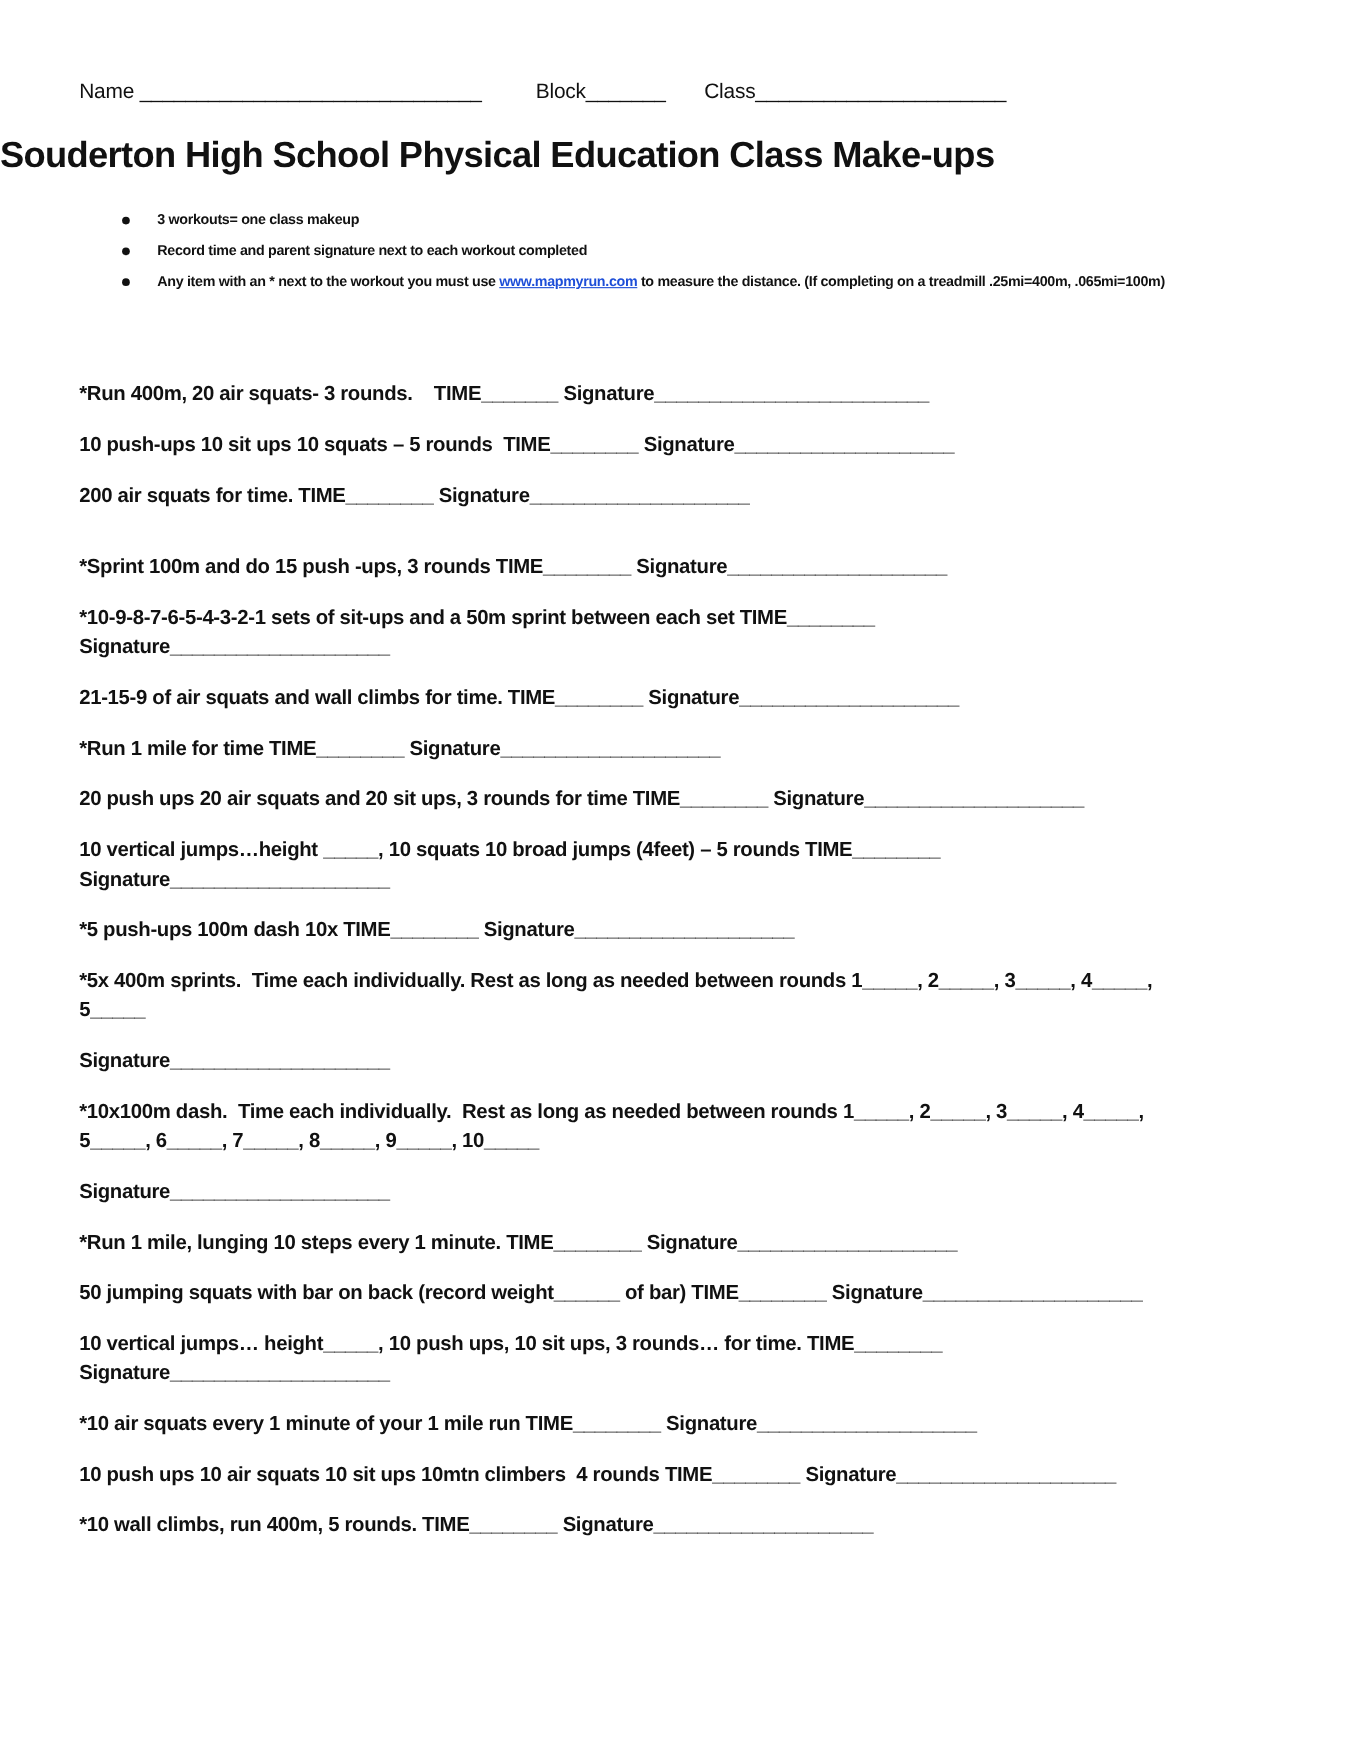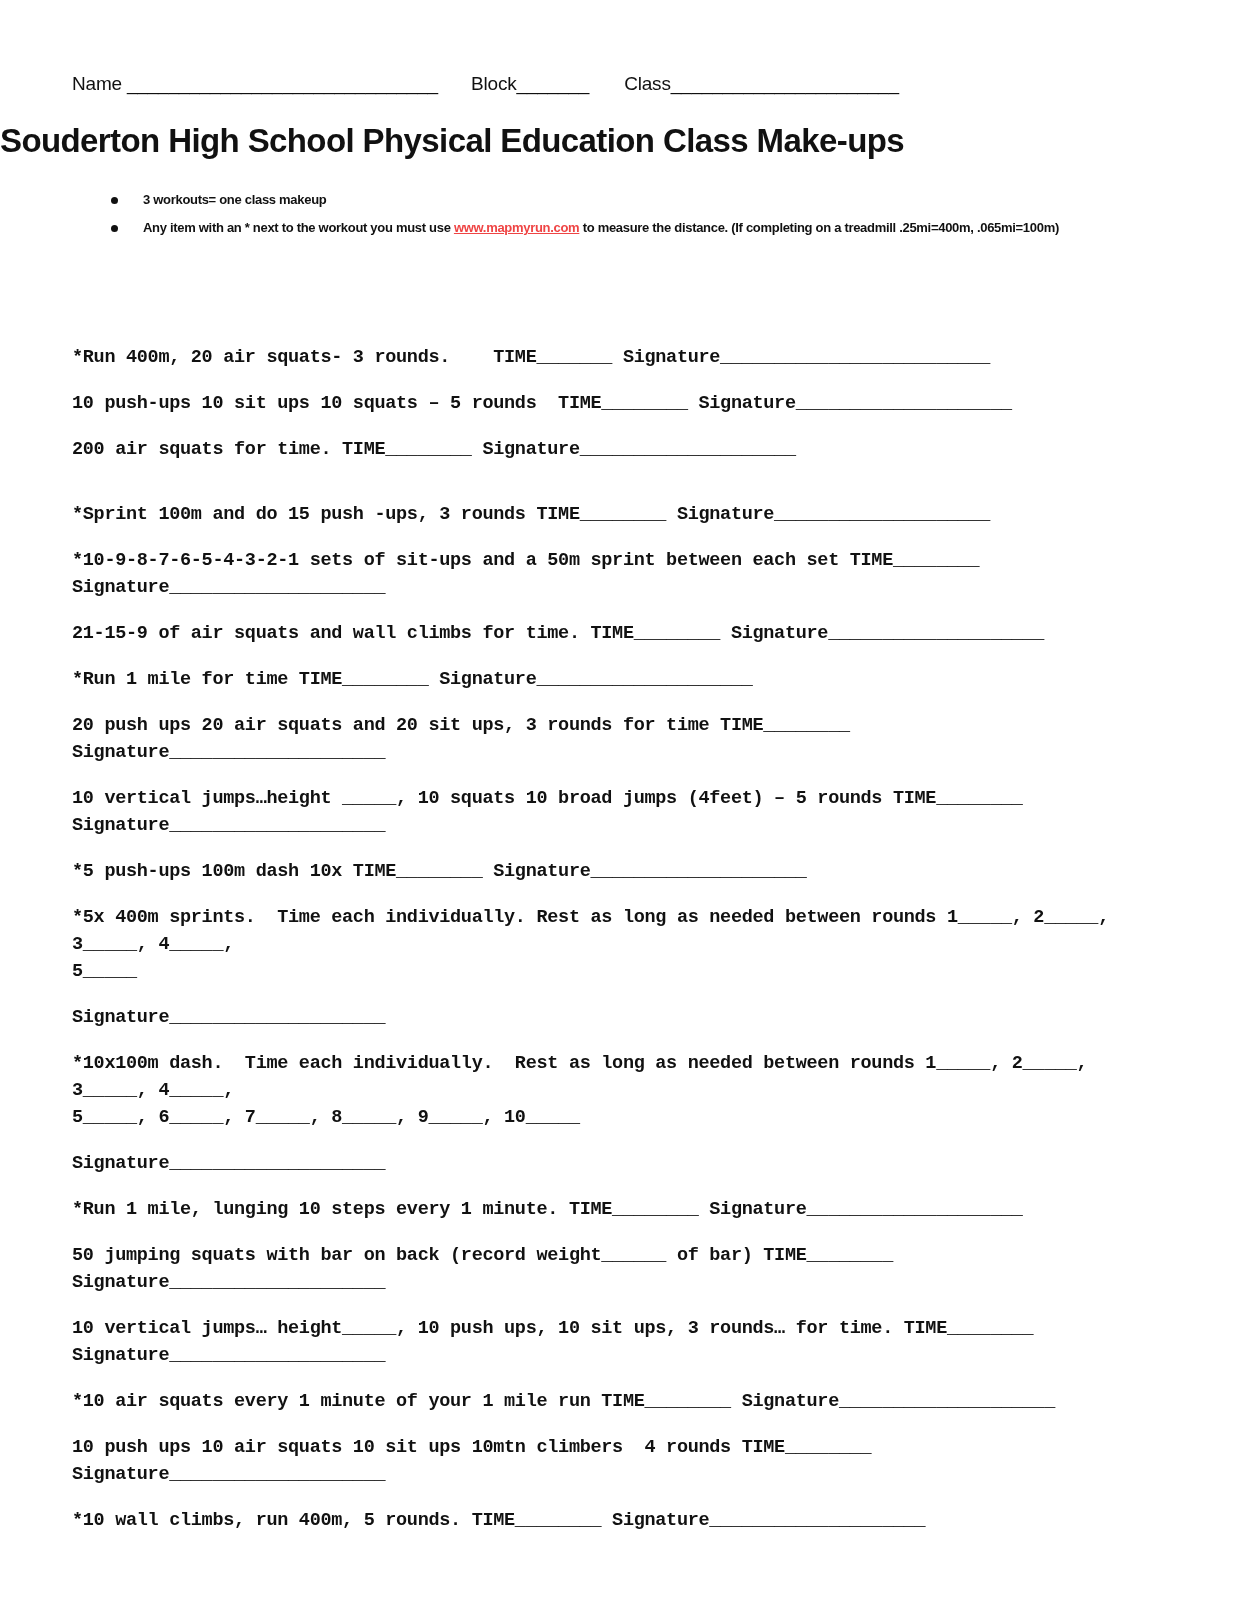--- a/index.html
+++ b/index.html
@@ -22,41 +22,42 @@
   .bullets {
     position: absolute; left: 104px; top: 186px; width: 1000px;
     margin: 0; padding: 0; list-style: none;
     font-size: 13px; font-weight: bold; letter-spacing: -0.3px;
   }
   .bullets li { position: relative; padding-left: 39px; line-height: 28px; }
   .bullets li::before {
     content: ""; position: absolute; left: 7px; top: 11px;
     width: 7px; height: 7px; border-radius: 50%; background: #111;
   }
-  .link { color: #ef4444; text-decoration: underline; text-align: center; }
+  .link { color: #1d4ed8; text-decoration: underline; text-align: center; }
   .workouts {
     position: absolute; left: 72px; top: 344px; width: 1060px;
-    font-size: 18.5px; font-weight: bold; letter-spacing: -0.3px; font-family: Liberation Mono, monospace;
+    font-size: 18.5px; font-weight: bold; letter-spacing: -0.3px;
   }
   .workout { line-height: 27px; white-space: pre-wrap; }
   .gap { height: 19px; }
 </style>
 </head>
 <body>
 
 <div class="header-row">
   <span class="field">Name ______________________________</span>
-  <span class="field" style="margin-left:28px">Block_______</span>
+  <span class="field" style="margin-left:44px">Block_______</span>
   <span class="field" style="margin-left:30px">Class______________________</span>
 </div>
 
 <div class="title">Souderton High School Physical Education Class Make-ups</div>
 
 <ul class="bullets">
   <li>3 workouts= one class makeup</li>
+  <li>Record time and parent signature next to each workout completed</li>
   <li><span>Any item with an * next to the workout you must use </span><a class="link">www.mapmyrun.com</a><span> to measure the distance. (If completing on a treadmill .25mi=400m, .065mi=100m)</span></li>
 </ul>
 
 <div class="workouts">
   <div class="workout">*Run 400m, 20 air squats- 3 rounds.    TIME_______ Signature_________________________</div>
   <div class="gap"></div>
   <div class="workout">10 push-ups 10 sit ups 10 squats – 5 rounds  TIME________ Signature____________________</div>
   <div class="gap"></div>
   <div class="workout">200 air squats for time. TIME________ Signature____________________</div>
   <div class="gap"></div>

